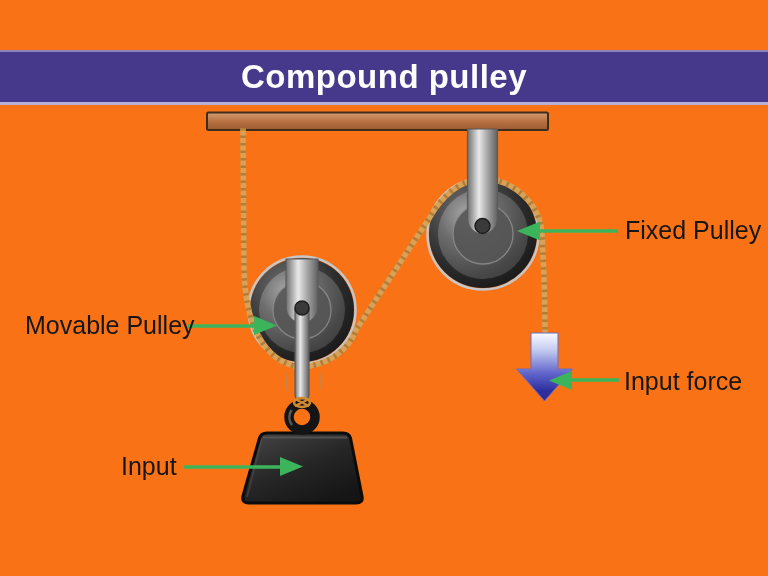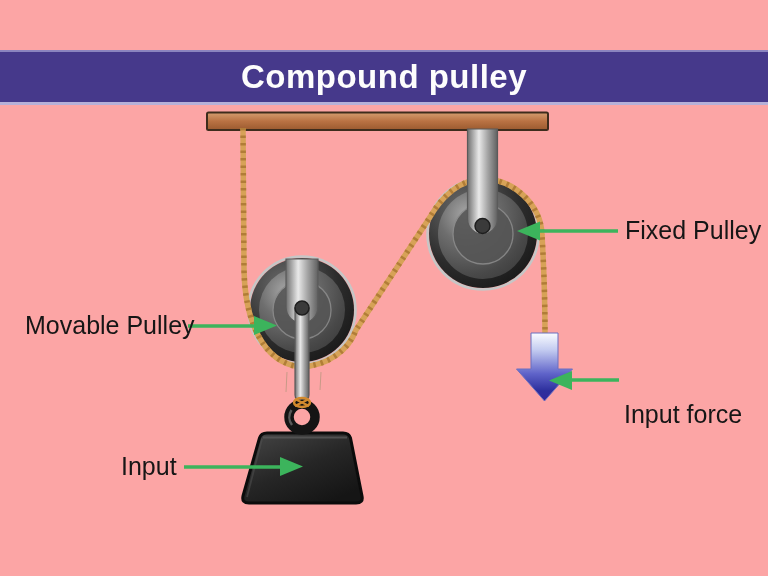--- a/index.html
+++ b/index.html
@@ -1,36 +1,36 @@
 <!DOCTYPE html>
 <html><head>
 <meta charset="utf-8">
 <style>
   html,body{margin:0;padding:0;background:#ffffff;}
   .stage{
     position:relative;width:768px;height:576px;overflow:hidden;
-    background:#fca5a5;font-family:"Liberation Sans",sans-serif;
+    background:#f97316;font-family:"Liberation Sans",sans-serif;
   }
   .title-banner{
     position:absolute;left:0;top:50px;width:768px;height:55px;box-sizing:border-box;
     background:#46398b;border-top:2px solid #8b84bf;border-bottom:3px solid #b6b0d8;
     display:flex;align-items:center;justify-content:center;
   }
   .title-text{
     color:#fdfdfd;font-size:33px;font-weight:bold;letter-spacing:.5px;white-space:nowrap;
   }
   .diagram-svg{position:absolute;left:0;top:0;}
   .part-label{
     position:absolute;transform:translateY(-50%);
     color:#161616;font-size:25px;white-space:nowrap;
   }
   .lbl-movable{left:25px;top:325px;}
   .lbl-fixed{left:625px;top:230px;}
   .lbl-load{left:121px;top:466px;}
-  .lbl-input{left:624px;top:381px;margin-top:33px;}
+  .lbl-input{left:624px;top:381px;}
 </style>
 </head>
 <body>
 
 <div class="stage">
 
   <div class="title-banner">
     <span class="title-text">Compound pulley</span>
   </div>
 

